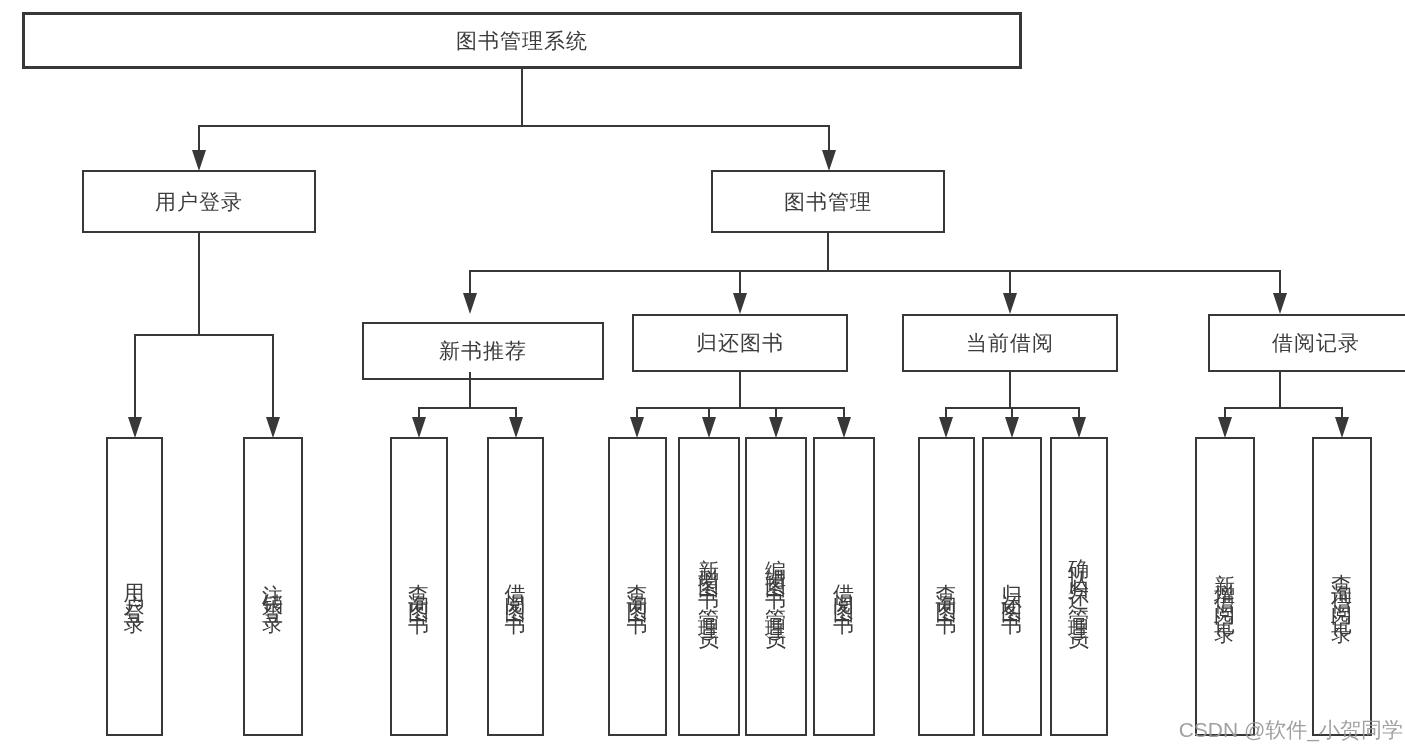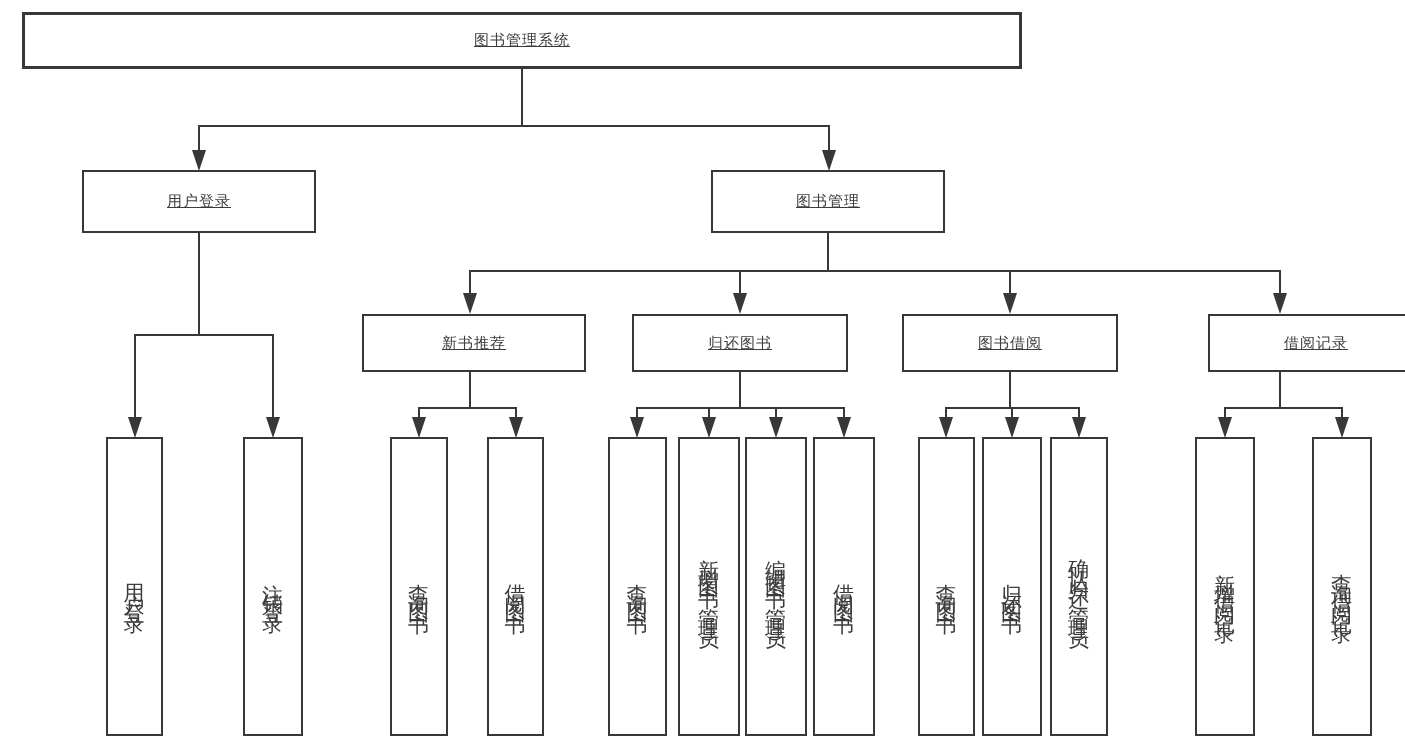--- a/index.html
+++ b/index.html
@@ -15,21 +15,21 @@
   .node {
     position: absolute;
     box-sizing: border-box;
     background: #ffffff;
     border: 2px solid #383838;
     display: flex;
     align-items: center;
     justify-content: center;
     color: #3c3c3c;
   }
-  .hbox { font-size: 15px; letter-spacing: 1px; text-decoration: underline; }
+  .hbox { font-size: 21px; letter-spacing: 1px; }
   .root { border-width: 3px; }
   .vbox span {
     writing-mode: vertical-lr;
     text-orientation: mixed;
     font-size: 21px;
     letter-spacing: 10px;
     line-height: 1;
     white-space: nowrap;
   }
   
@@ -62,28 +62,28 @@
     <span>图书管理系统</span>
   </div>
 
   <div class="node hbox" style="left:82px; top:170px; width:234px; height:63px;">
     <span>用户登录</span>
   </div>
   <div class="node hbox" style="left:711px; top:170px; width:234px; height:63px;justify-content:center;">
     <span>图书管理</span>
   </div>
 
-  <div class="node hbox" style="left:362px; top:314px; width:224px; height:58px;">
+  <div class="node hbox" style="left:362px; top:322px; width:242px; height:58px;">
     <span>新书推荐</span>
   </div>
   <div class="node hbox" style="left:632px; top:314px; width:216px; height:58px;">
     <span>归还图书</span>
   </div>
   <div class="node hbox" style="left:902px; top:314px; width:216px; height:58px;">
-    <span>图书借阅</span>
+    <span>当前借阅</span>
   </div>
   <div class="node hbox" style="left:1208px; top:314px; width:216px; height:58px;">
     <span>借阅记录</span>
   </div>
 
   <div class="node vbox" style="left:106px; top:437px; width:57px; height:299px;">
     <span>用户登录</span>
   </div>
   <div class="node vbox" style="left:243px; top:437px; width:60px; height:299px;">
     <span>注销登录</span>
@@ -181,13 +181,14 @@
     <div class="arrow" style="left:1072px; top:417px;"></div>
 
     <div class="vl" style="left:1279px; top:372px; height:37px;"></div>
     <div class="hl" style="left:1224px; top:407px; width:119px;"></div>
     <div class="vl" style="left:1224px; top:407px; height:14px;"></div>
     <div class="arrow" style="left:1218px; top:417px;"></div>
     <div class="vl" style="left:1341px; top:407px; height:14px;"></div>
     <div class="arrow" style="left:1335px; top:417px;"></div>
   </div>
 
+  <div id="watermark">CSDN @软件_小贺同学</div>
 </div>
 
 </body></html>

